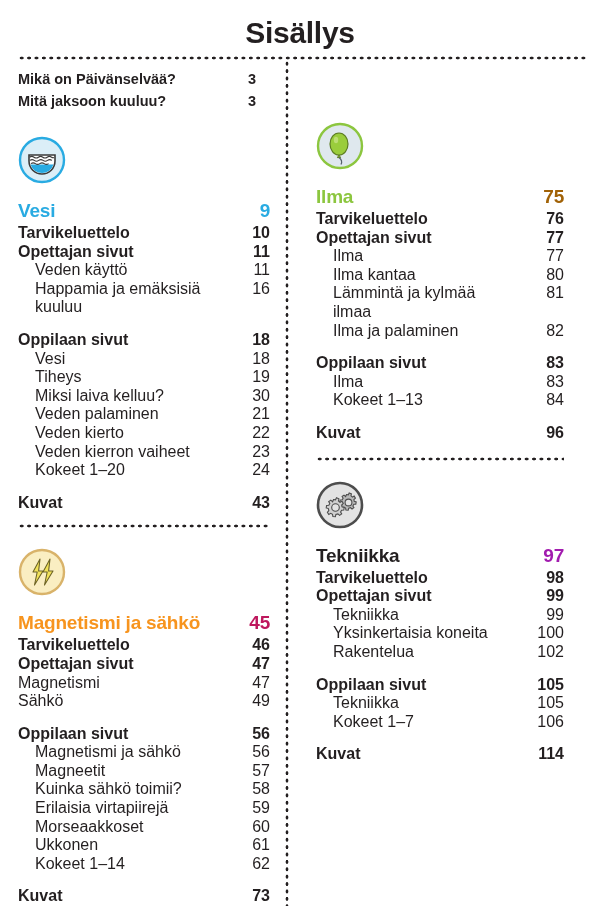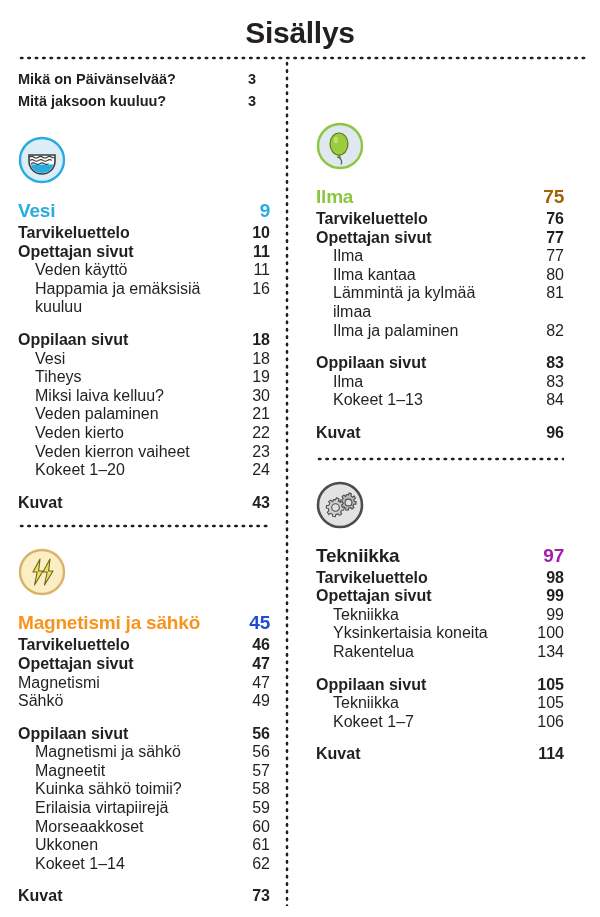--- a/index.html
+++ b/index.html
@@ -210,21 +210,21 @@
         <span class="sect-icon">
           <svg class="icon-svg" viewBox="0 0 48 48" aria-hidden="true">
             <circle cx="24" cy="24" r="22" fill="#faeec2" stroke="#d9b36a" stroke-width="2.4"></circle>
             <path d="M22 11 L15 24 h4.2 L16.5 37 L25 23 h-4.4 z" fill="#f2e25a" stroke="#6d6326" stroke-width="1.1" stroke-linejoin="round"></path>
             <path d="M32 11 L25 24 h4.2 L26.5 37 L35 23 h-4.4 z" fill="#f2e25a" stroke="#6d6326" stroke-width="1.1" stroke-linejoin="round"></path>
           </svg>
         </span>
       </div>
       <div class="sect-head">
         <span class="lbl" style="color:#f7941e;">Magnetismi ja sähkö</span>
-        <span class="pg" style="color:#1d4ed8;">45</span>
+        <span class="pg" style="color:#be185d;">45</span>
       </div>
       <div>
           <div class="row bold">
             <span class="lbl">Tarvikeluettelo</span>
             <span class="pg">46</span>
           </div>
           <div class="row bold">
             <span class="lbl">Opettajan sivut</span>
             <span class="pg">47</span>
           </div>
@@ -373,21 +373,21 @@
           <div class="row sub">
             <span class="lbl">Tekniikka</span>
             <span class="pg">99</span>
           </div>
           <div class="row sub">
             <span class="lbl">Yksinkertaisia koneita</span>
             <span class="pg">100</span>
           </div>
           <div class="row sub">
             <span class="lbl">Rakentelua</span>
-            <span class="pg">134</span>
+            <span class="pg">102</span>
           </div>
           <div class="row bold gap">
             <span class="lbl">Oppilaan sivut</span>
             <span class="pg">105</span>
           </div>
           <div class="row sub">
             <span class="lbl">Tekniikka</span>
             <span class="pg">105</span>
           </div>
           <div class="row sub">

